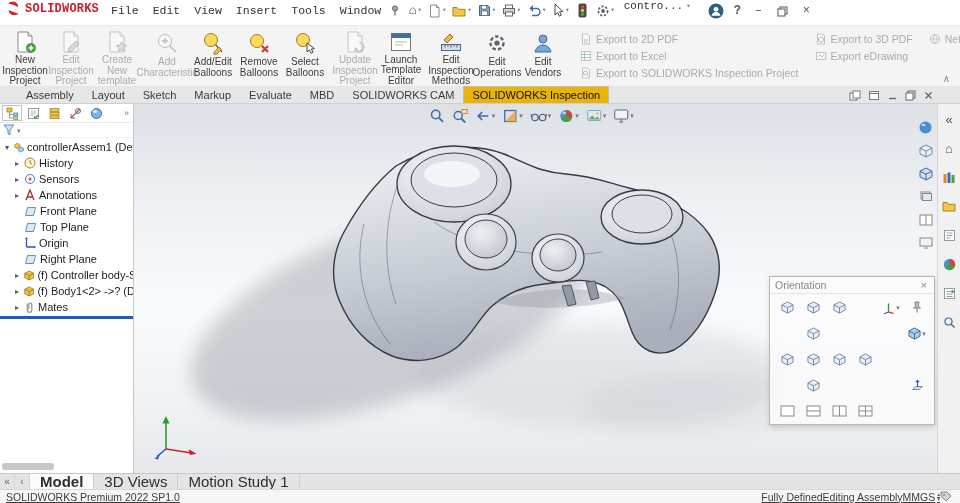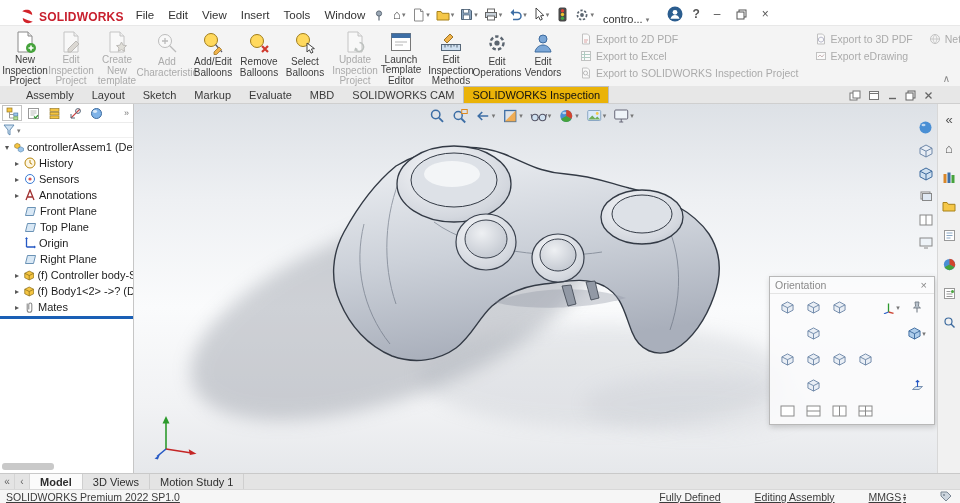--- a/index.html
+++ b/index.html
@@ -1,20 +1,20 @@
 <!DOCTYPE html>
 <html><head>
 <meta charset="utf-8">
 <style>
 *{margin:0;padding:0;box-sizing:border-box;}
 html,body{width:960px;height:503px;overflow:hidden;}
 body{font-family:"Liberation Sans","DejaVu Sans",sans-serif;font-size:11px;color:#333;background:#fff;}
 .app{width:960px;height:503px;display:flex;flex-direction:column;overflow:hidden;}
 
-.titlebar{height:26px;flex:0 0 26px;display:flex;align-items:flex-end;background:#fff;border-bottom:1px solid #e8e8e8;padding:0 17px;}
+.titlebar{height:26px;flex:0 0 26px;display:flex;align-items:flex-start;background:#fff;border-bottom:1px solid #e8e8e8;padding:0 3px;font-family:Liberation Mono, monospace;}
 .logo{display:flex;align-items:center;gap:3px;padding:0 5px 0 2px;}
 .logo-text{color:#c8202e;font-weight:bold;font-size:12px;letter-spacing:.2px;}
 .menus{display:flex;align-items:center;}
 .menu{padding:4px 7px;font-size:11.5px;color:#333;}
 .pin{margin:0 5px 0 2px;}
 .qab{height:21px;min-width:20px;display:flex;align-items:center;justify-content:center;gap:1px;padding:0 3px;border-radius:2px;}
 .dd{font-size:7px;color:#777;line-height:1;}
 .gicon{font-size:13px;color:#444;line-height:1;}
 .doc-dd{display:flex;align-items:center;gap:3px;padding:0 6px;font-size:11px;color:#333;}
 .search{display:flex;align-items:center;gap:3px;height:19px;width:152px;border:1px solid #c9c9c9;background:#fff;padding:0 5px;margin-left:auto;}
@@ -71,25 +71,25 @@
 .o-row{display:flex;align-items:center;padding:3px 5px;gap:2px;}
 .obtn{width:24px;height:20px;display:flex;align-items:center;justify-content:center;gap:1px;border-radius:2px;}
 .o-indent{margin-left:26px;}
 .o-spacer{flex:1;}
 
 .taskpane{width:23px;flex:0 0 23px;background:#f1f1f1;border-left:1px solid #d8d8d8;display:flex;flex-direction:column;align-items:center;padding-top:6px;gap:11px;}
 .tpbtn{width:18px;height:18px;display:flex;align-items:center;justify-content:center;font-size:13px;color:#555;}
 
 .doctabs{height:16px;flex:0 0 16px;background:#e4e4e4;border-top:1px solid #c9c9c9;display:flex;align-items:stretch;}
 .dnav{width:15px;display:flex;align-items:center;justify-content:center;color:#666;font-size:10px;border-right:1px solid #d5d5d5;}
-.dtab{display:flex;align-items:center;padding:0 10px;border-right:1px solid #cfcfcf;color:#2e2e2e;font-size:11px;}
+.dtab{display:flex;align-items:center;padding:0 10px;border-right:1px solid #cfcfcf;color:#2e2e2e;font-size:15px;}
 .dtab.active{background:#fbfbfb;font-weight:bold;}
 
 .statusbar{height:14px;flex:0 0 14px;background:#f6f6f6;border-top:1px solid #d8d8d8;display:flex;align-items:center;padding:0 6px;font-size:10.5px;color:#3c3c3c;text-decoration:underline;}
-.sb-right{margin-left:auto;display:flex;align-items:center;gap:34px;padding-right:2px;}
+.sb-right{margin-left:auto;display:flex;align-items:center;padding-right:2px;}
 .units{display:flex;align-items:center;gap:2px;}
 .stk{display:flex;flex-direction:column;line-height:4.5px;font-size:5.5px;color:#666;}
 </style>
 </head>
 <body>
 
 <div class="app">
 
   <div class="titlebar">
     <div class="logo">

